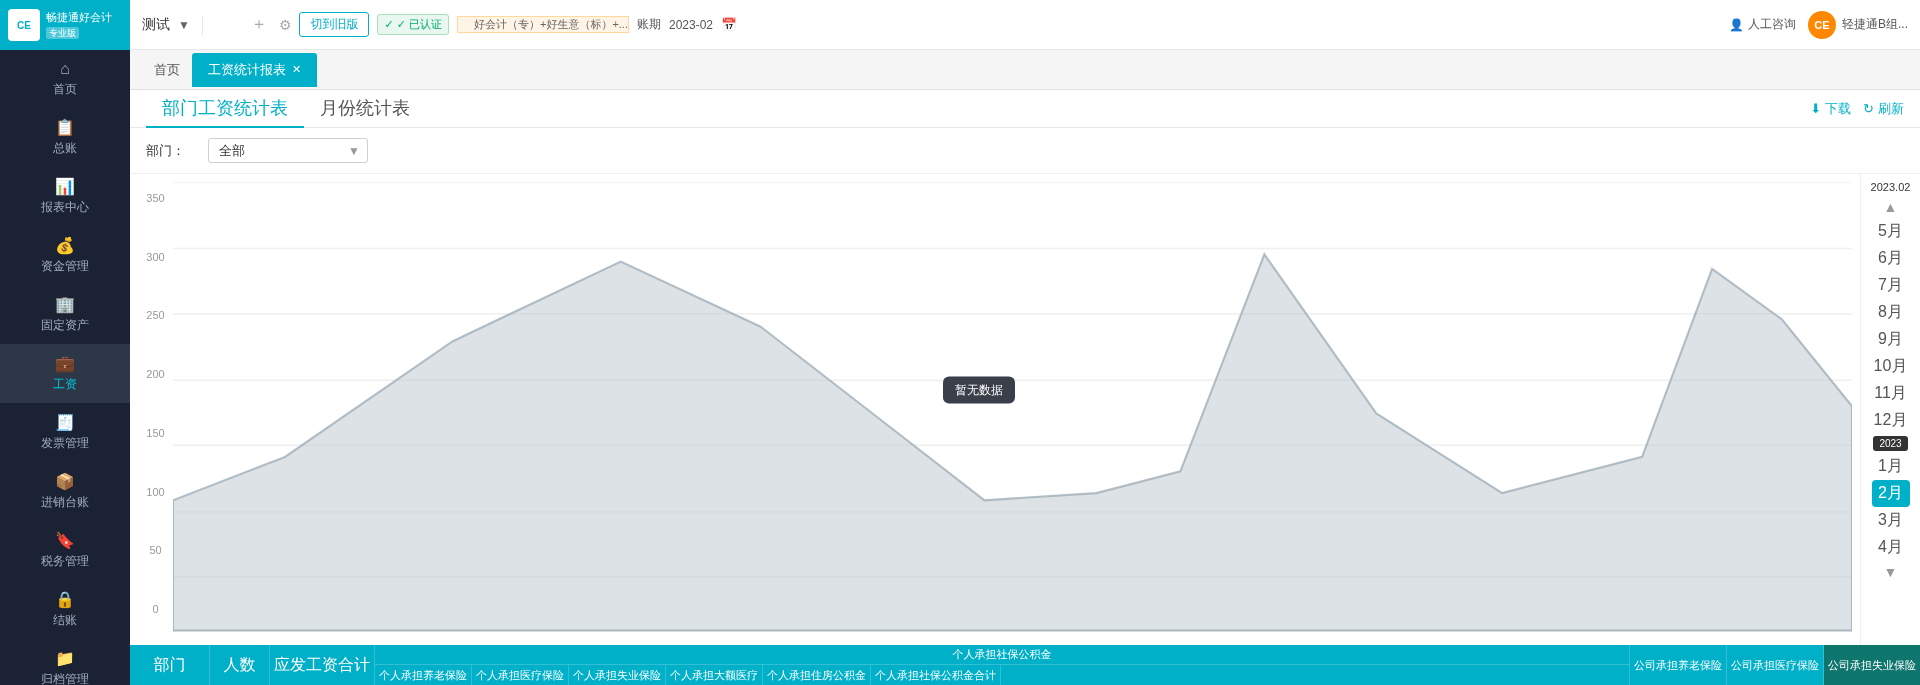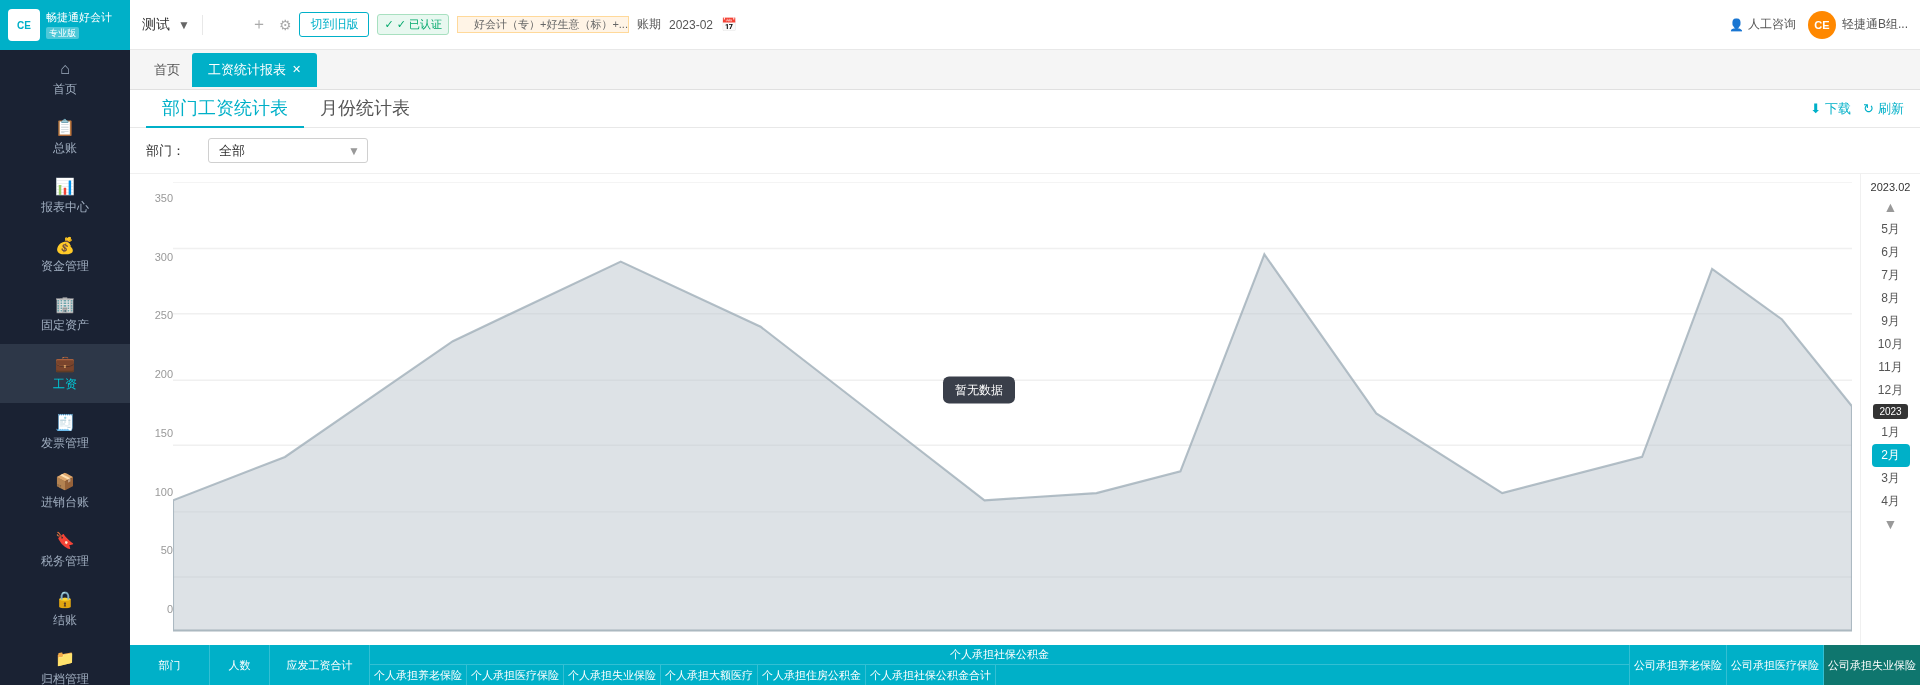--- a/index.html
+++ b/index.html
@@ -137,53 +137,53 @@
     .select-wrapper { position: relative; display: inline-block; }
     .select-arrow {
       position: absolute; right: 8px; top: 50%; transform: translateY(-50%);
       pointer-events: none; color: #999; font-size: 12px;
     }
     .toolbar-right { display: flex; align-items: center; gap: 12px; }
     .toolbar-btn { display: flex; align-items: center; gap: 4px; color: #00b0c8; font-size: 13px; cursor: pointer; }
     .chart-y-axis {
       display: flex; flex-direction: column; justify-content: space-between;
       padding: 10px 0 30px; width: 35px; font-size: 11px; color: #999;
-      text-align: right; flex-shrink: 0;
+      text-align: right; flex-shrink: 0; align-items: center;
     }
 
     
     .date-sidebar {
       width: 60px; background: white; border-left: 1px solid #f0f0f0;
       display: flex; flex-direction: column; align-items: center;
       padding: 4px 0; overflow: hidden; flex-shrink: 0;
     }
     .date-year-label {
       font-size: 11px; color: #333; padding: 3px 4px;
       text-align: center;
     }
     .date-nav-btn { color: #999; font-size: 14px; cursor: pointer; padding: 3px; }
     .date-month-item {
-      font-size: 12px; color: #555; padding: 3px 0; cursor: pointer;
+      font-size: 16px; color: #555; padding: 3px 0; cursor: pointer;
       width: 100%; text-align: center;
     }
     .date-month-item.active { background: #00b0c8; color: white; border-radius: 4px; width: 38px; margin: 0 auto; }
     .date-year-badge {
       background: #333; color: white; font-size: 10px;
       padding: 2px 6px; border-radius: 3px; margin: 2px 0;
     }
 
     
     .table-footer {
       background: #00b0c8; color: white;
       display: flex; height: 40px; align-items: stretch;
       flex-shrink: 0;
     }
     .table-col {
       display: flex; align-items: center; justify-content: center;
-      font-size: 11px; border-right: 1px solid rgba(255,255,255,0.2);
+      font-size: 16px; border-right: 1px solid rgba(255,255,255,0.2);
       padding: 0 4px; text-align: center;
     }
     .table-col-group {
       display: flex; flex-direction: column; border-right: 1px solid rgba(255,255,255,0.2);
     }
     .table-col-group-header {
       text-align: center; font-size: 11px; padding: 2px 0;
       border-bottom: 1px solid rgba(255,255,255,0.2);
     }
     .table-col-group-cells { display: flex; flex: 1; }

